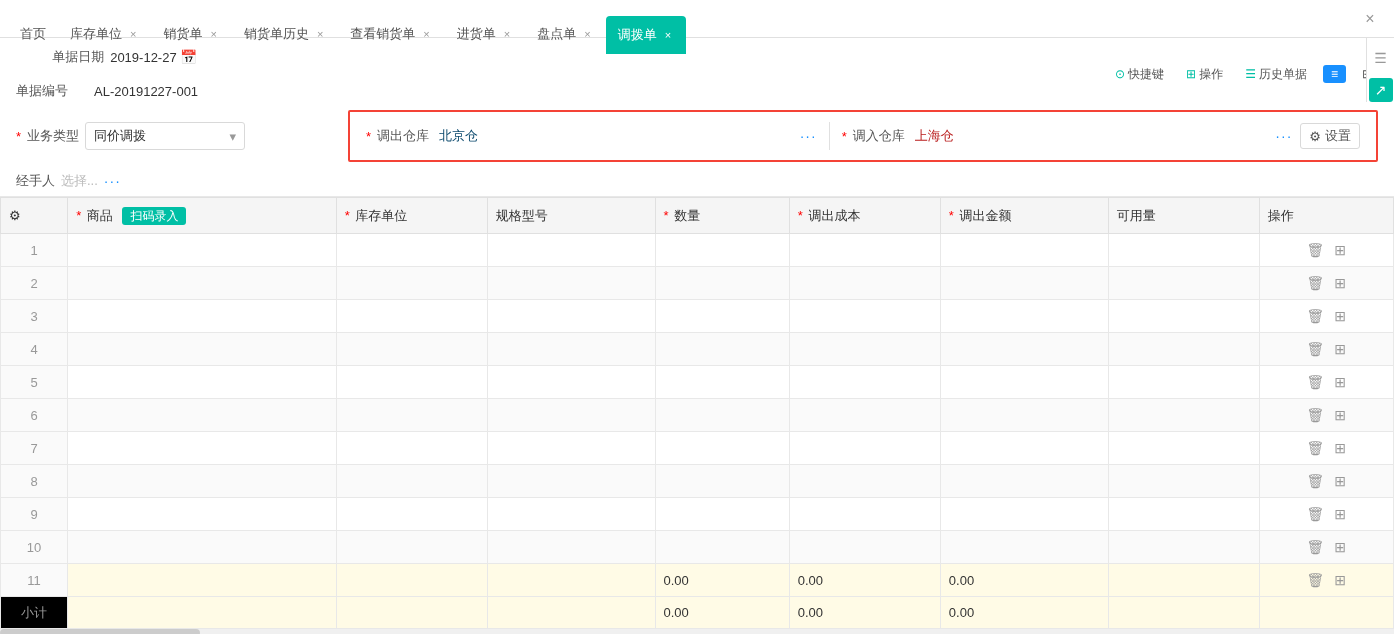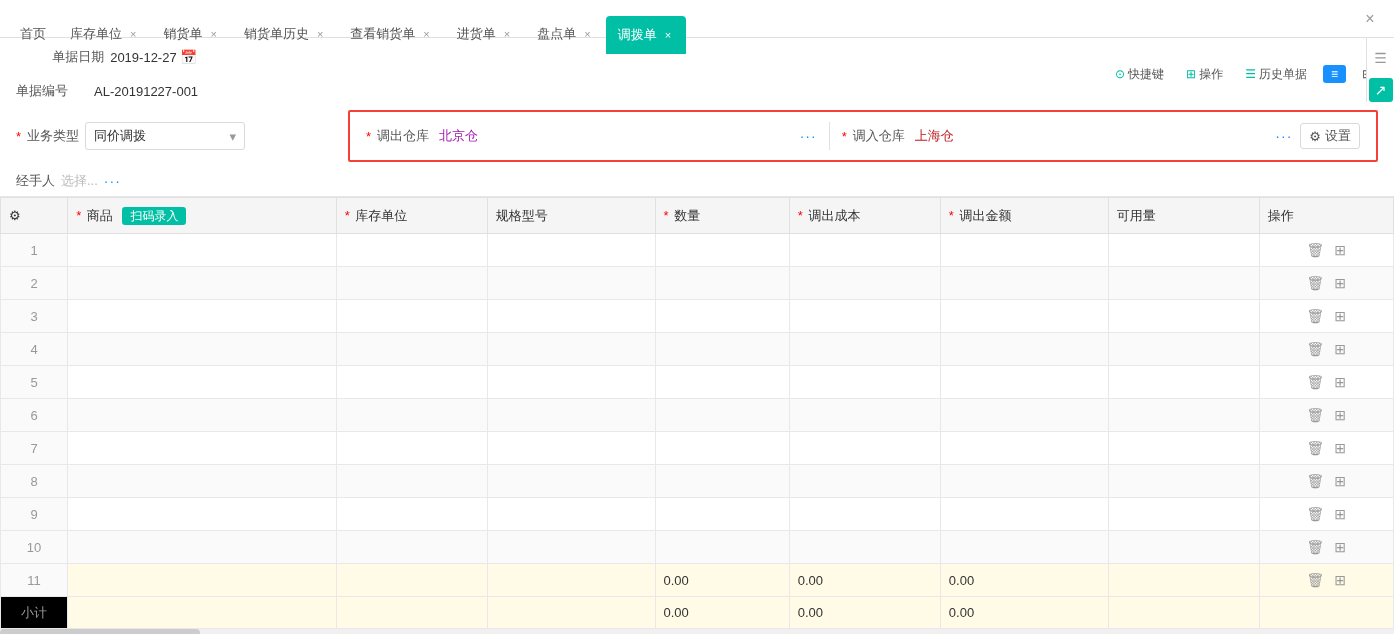--- a/index.html
+++ b/index.html
@@ -417,21 +417,21 @@
         <div class="business-select">
           <span>同价调拨</span>
           <span class="select-arrow">▾</span>
         </div>
       </div>
 
       <div class="red-box">
         <div class="warehouse-field">
           <span style="color:#f00;">*</span>
           <span class="field-label">调出仓库</span>
-          <span class="field-value" style="color:#a21caf; margin-left:4px;">北京仓</span>
+          <span class="field-value" style="color:#0c4a6e; margin-left:4px;">北京仓</span>
           <span style="flex:1;"></span>
           <span class="dots-btn">···</span>
         </div>
         <div class="warehouse-divider"></div>
         <div class="warehouse-field">
           <span style="color:#f00;">*</span>
           <span class="field-label">调入仓库</span>
           <span class="field-value" style="color:#b91c1c; margin-left:4px;">上海仓</span>
           <span style="flex:1;"></span>
           <span class="dots-btn">···</span>

